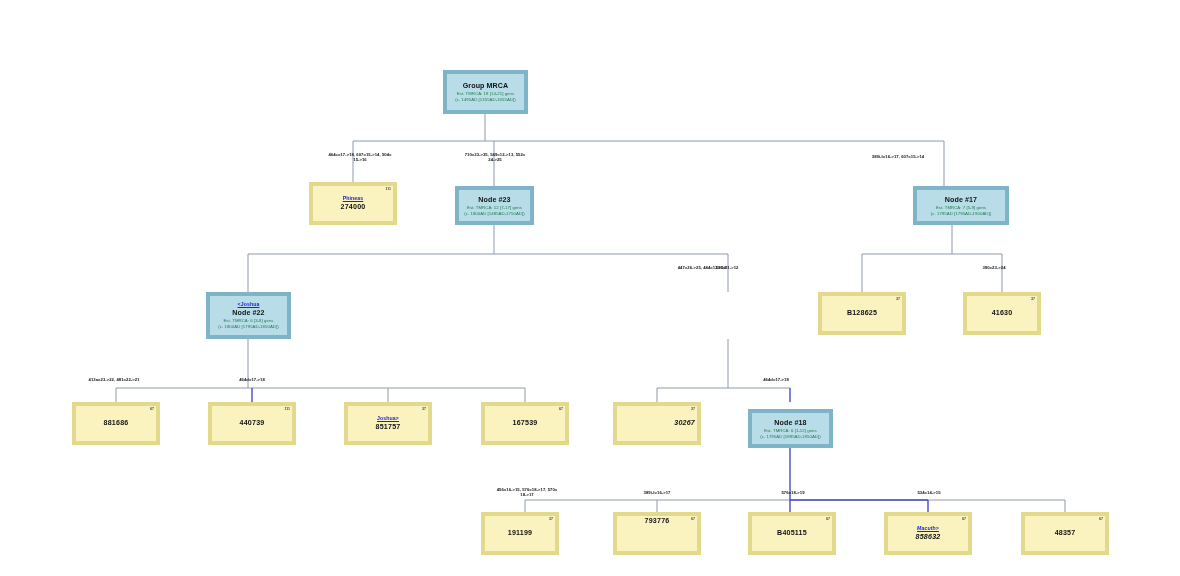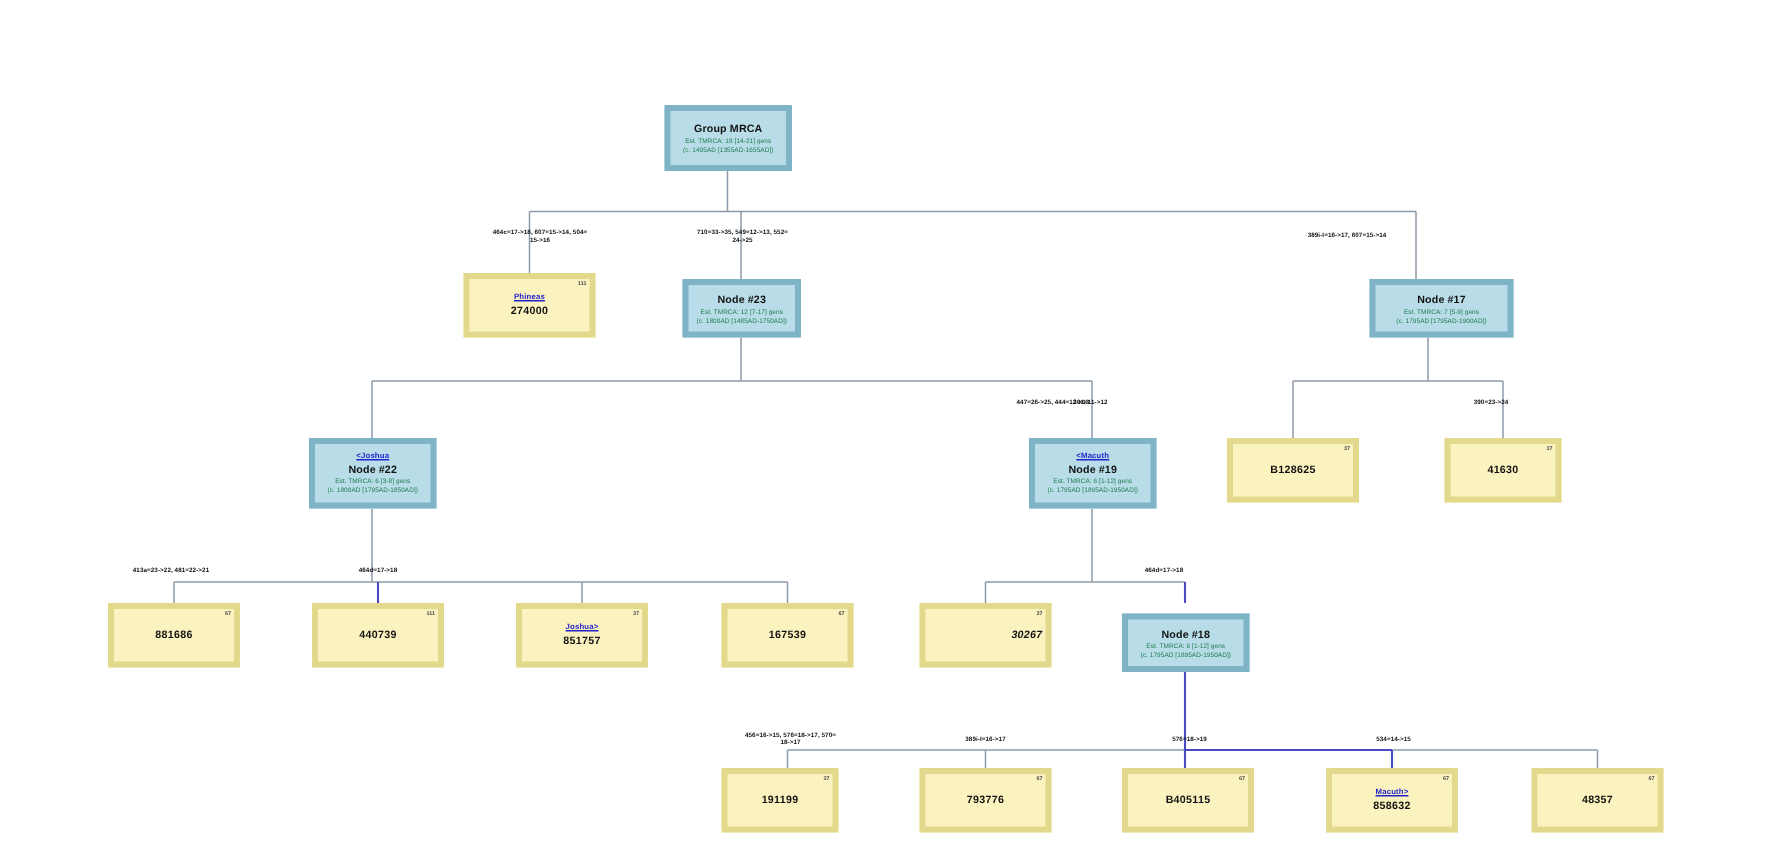--- a/index.html
+++ b/index.html
@@ -180,28 +180,20 @@
       </div>
     </div>
     <div class="node internal" style="left: 206px; top: 292px; width: 85px; height: 47px;">
       <div style="display: flex; flex-direction: column; align-items: center; justify-content: center; height: 100%; padding: 2px; box-sizing: border-box;">
         <div class="node-person">&lt;Joshua</div>
         <div class="node-title">Node #22</div>
         <div class="node-tmrca">Est. TMRCA: 6 [3-8] gens</div>
         <div class="node-tmrca">(c. 1800AD [1795AD-1850AD])</div>
       </div>
     </div>
-    <div class="node internal" style="left: 686px; top: 292px; width: 85px; height: 47px;">
-      <div style="display: flex; flex-direction: column; align-items: center; justify-content: center; height: 100%; padding: 2px; box-sizing: border-box;">
-        <div class="node-person">&lt;Macuth</div>
-        <div class="node-title">Node #19</div>
-        <div class="node-tmrca">Est. TMRCA: 6 [1-12] gens</div>
-        <div class="node-tmrca">(c. 1795AD [1895AD-1950AD])</div>
-      </div>
-    </div>
     <div class="node leaf" style="left: 818px; top: 292px; width: 88px; height: 43px;">
       <div style="display: flex; flex-direction: column; align-items: center; justify-content: center; height: 100%; padding: 2px; box-sizing: border-box;">
         <div class="node-kit">B128625</div>
       </div>
       <div class="badge">37</div>
     </div>
     <div class="node leaf" style="left: 963px; top: 292px; width: 78px; height: 43px;">
       <div style="display: flex; flex-direction: column; align-items: center; justify-content: center; height: 100%; padding: 2px; box-sizing: border-box;">
         <div class="node-kit">41630</div>
       </div>
@@ -245,33 +237,33 @@
         <div class="node-tmrca">(c. 1795AD [1895AD-1950AD])</div>
       </div>
     </div>
     <div class="node leaf" style="left: 481px; top: 512px; width: 78px; height: 43px;">
       <div style="display: flex; flex-direction: column; align-items: center; justify-content: center; height: 100%; padding: 2px; box-sizing: border-box;">
         <div class="node-kit">191199</div>
       </div>
       <div class="badge">37</div>
     </div>
     <div class="node leaf" style="left: 613px; top: 512px; width: 88px; height: 43px;">
-      <div style="display: flex; flex-direction: column; align-items: center; justify-content: center; height: 100%; padding: 13px; box-sizing: border-box;">
+      <div style="display: flex; flex-direction: column; align-items: center; justify-content: flex-start; height: 100%; padding: 0; box-sizing: border-box;">
         <div class="node-kit">793776</div>
       </div>
       <div class="badge">67</div>
     </div>
     <div class="node leaf" style="left: 748px; top: 512px; width: 88px; height: 43px;">
       <div style="display: flex; flex-direction: column; align-items: center; justify-content: center; height: 100%; padding: 2px; box-sizing: border-box;">
         <div class="node-kit">B405115</div>
       </div>
       <div class="badge">67</div>
     </div>
     <div class="node leaf" style="left: 884px; top: 512px; width: 88px; height: 43px;">
-      <div style="display: flex; flex-direction: column; align-items: center; justify-content: center; height: 100%; padding: 2px; box-sizing: border-box;">
+      <div style="display: flex; flex-direction: column; align-items: center; justify-content: center; height: 100%; padding: 2px; box-sizing: border-box; font-style: italic;">
         <div class="node-person">Macuth&gt;</div>
         <div class="node-kit">858632</div>
       </div>
       <div class="badge">67</div>
     </div>
     <div class="node leaf" style="left: 1021px; top: 512px; width: 88px; height: 43px;">
       <div style="display: flex; flex-direction: column; align-items: center; justify-content: center; height: 100%; padding: 2px; box-sizing: border-box;">
         <div class="node-kit">48357</div>
       </div>
       <div class="badge">67</div>

